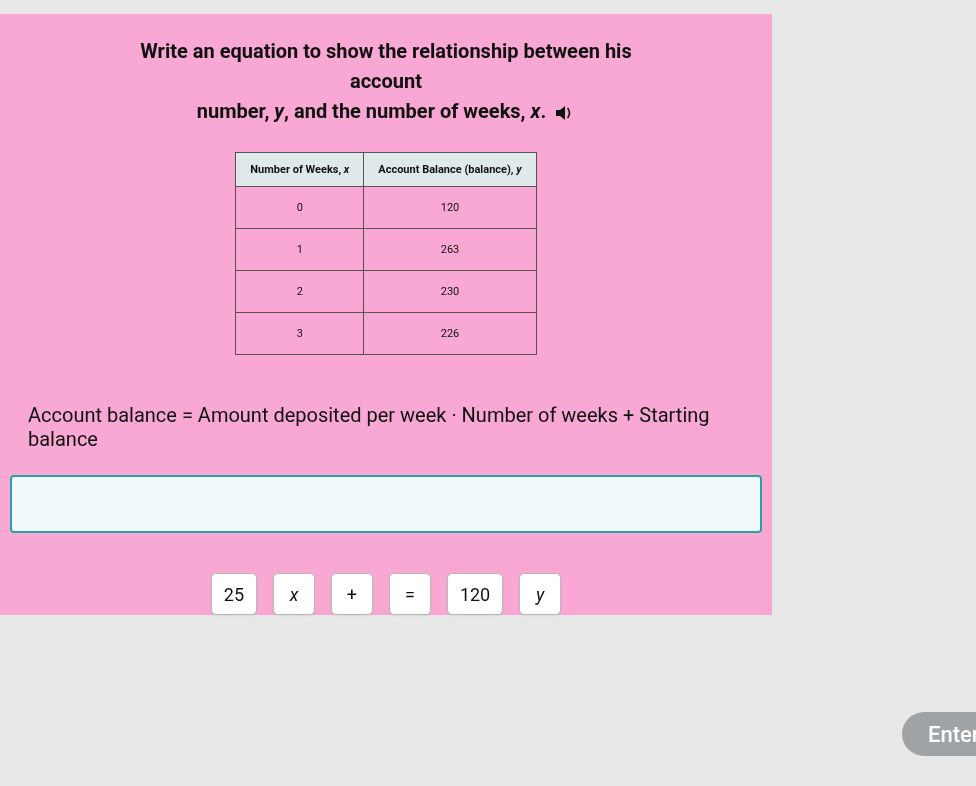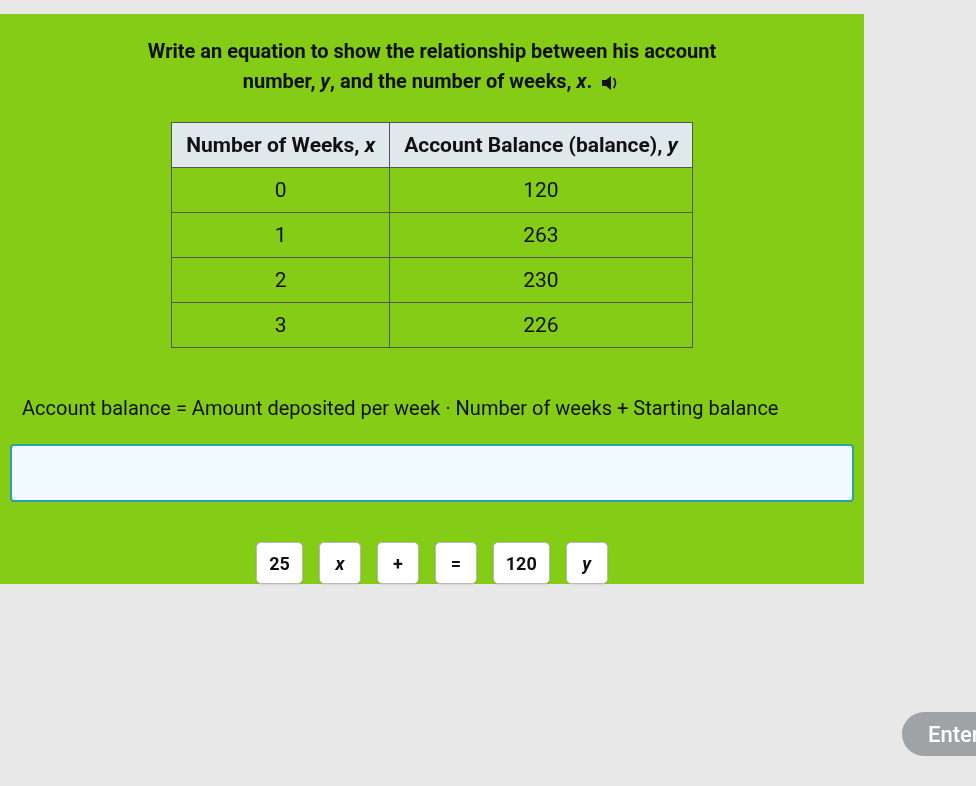--- a/index.html
+++ b/index.html
@@ -5,23 +5,23 @@
   * { box-sizing: border-box; margin: 0; padding: 0; }
   body {
     background: #e8e8e8;
     font-family: -apple-system, BlinkMacSystemFont, "Segoe UI", Roboto, "Helvetica Neue", Arial, sans-serif;
     width: 976px;
     height: 786px;
     overflow: hidden;
     position: relative;
   }
   .card {
-    background: #84cc16;
+    background: #f9a8d4;
     margin: 14px 0 0 0;
-    width: 864px;
+    width: 772px;
     padding: 22px 0 0 0;
     position: relative;
   }
   .question {
     text-align: center;
     font-size: 20px;
     font-weight: 700;
     color: #111;
     line-height: 1.5;
     padding: 0 130px;
@@ -29,41 +29,41 @@
   .question .var { font-style: italic; }
   .audio-icon {
     display: inline-block;
     vertical-align: middle;
     margin-left: 4px;
   }
   .audio-icon svg { display:block; }
   .data-table {
     margin: 26px auto 0 auto;
     border-collapse: collapse;
-    font-size: 21px;
+    font-size: 11px;
   }
   .data-table th {
     background: #dfe9ec;
     font-weight: 700;
     padding: 10px 14px;
     border: 1.5px solid #555;
     text-align: center;
     color: #111;
   }
   .data-table th .var { font-style: italic; }
   .data-table td {
     border: 1.5px solid #555;
     padding: 10px 14px;
     text-align: center;
     height: 42px;
     color: #111;
   }
   .formula {
     margin: 48px 0 0 0;
-    padding: 0 22px;
+    padding: 0 28px;
     font-size: 20px;
     color: #111;
   }
   .answer-box {
     margin: 24px 10px 0 10px;
     height: 58px;
     background: #f1fbfd;
     border: 2px solid #2aa0ad;
     border-radius: 4px;
   }
@@ -79,21 +79,20 @@
     height: 42px;
     padding: 0 12px;
     background: #fff;
     border: 1px solid #b8b8b8;
     border-radius: 5px;
     margin: 0 6px;
     font-size: 18px;
     color: #111;
     box-shadow: 0 1px 2px rgba(0,0,0,0.08);
     cursor: grab;
-    font-weight: bold;
   }
   .tile.italic { font-style: italic; }
   .enter-btn {
     position: absolute;
     right: 0;
     bottom: 30px;
     background: #9fa3a6;
     color: #fff;
     font-size: 22px;
     font-weight: 500;

